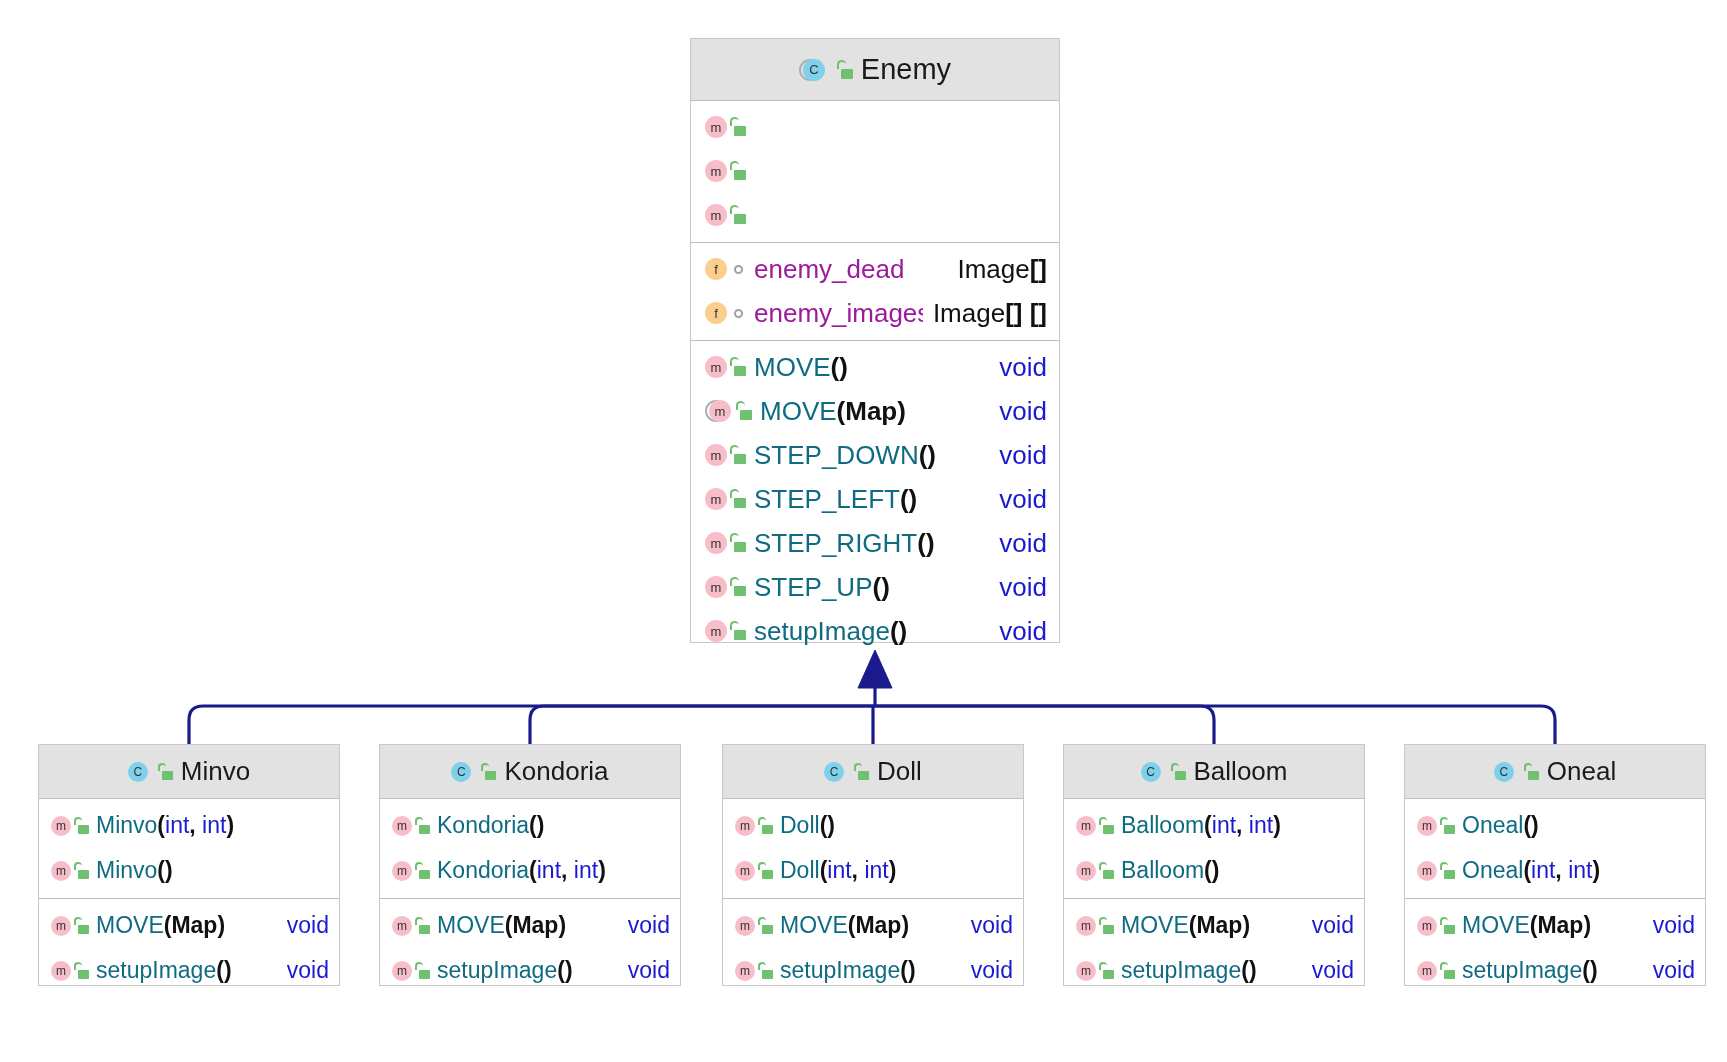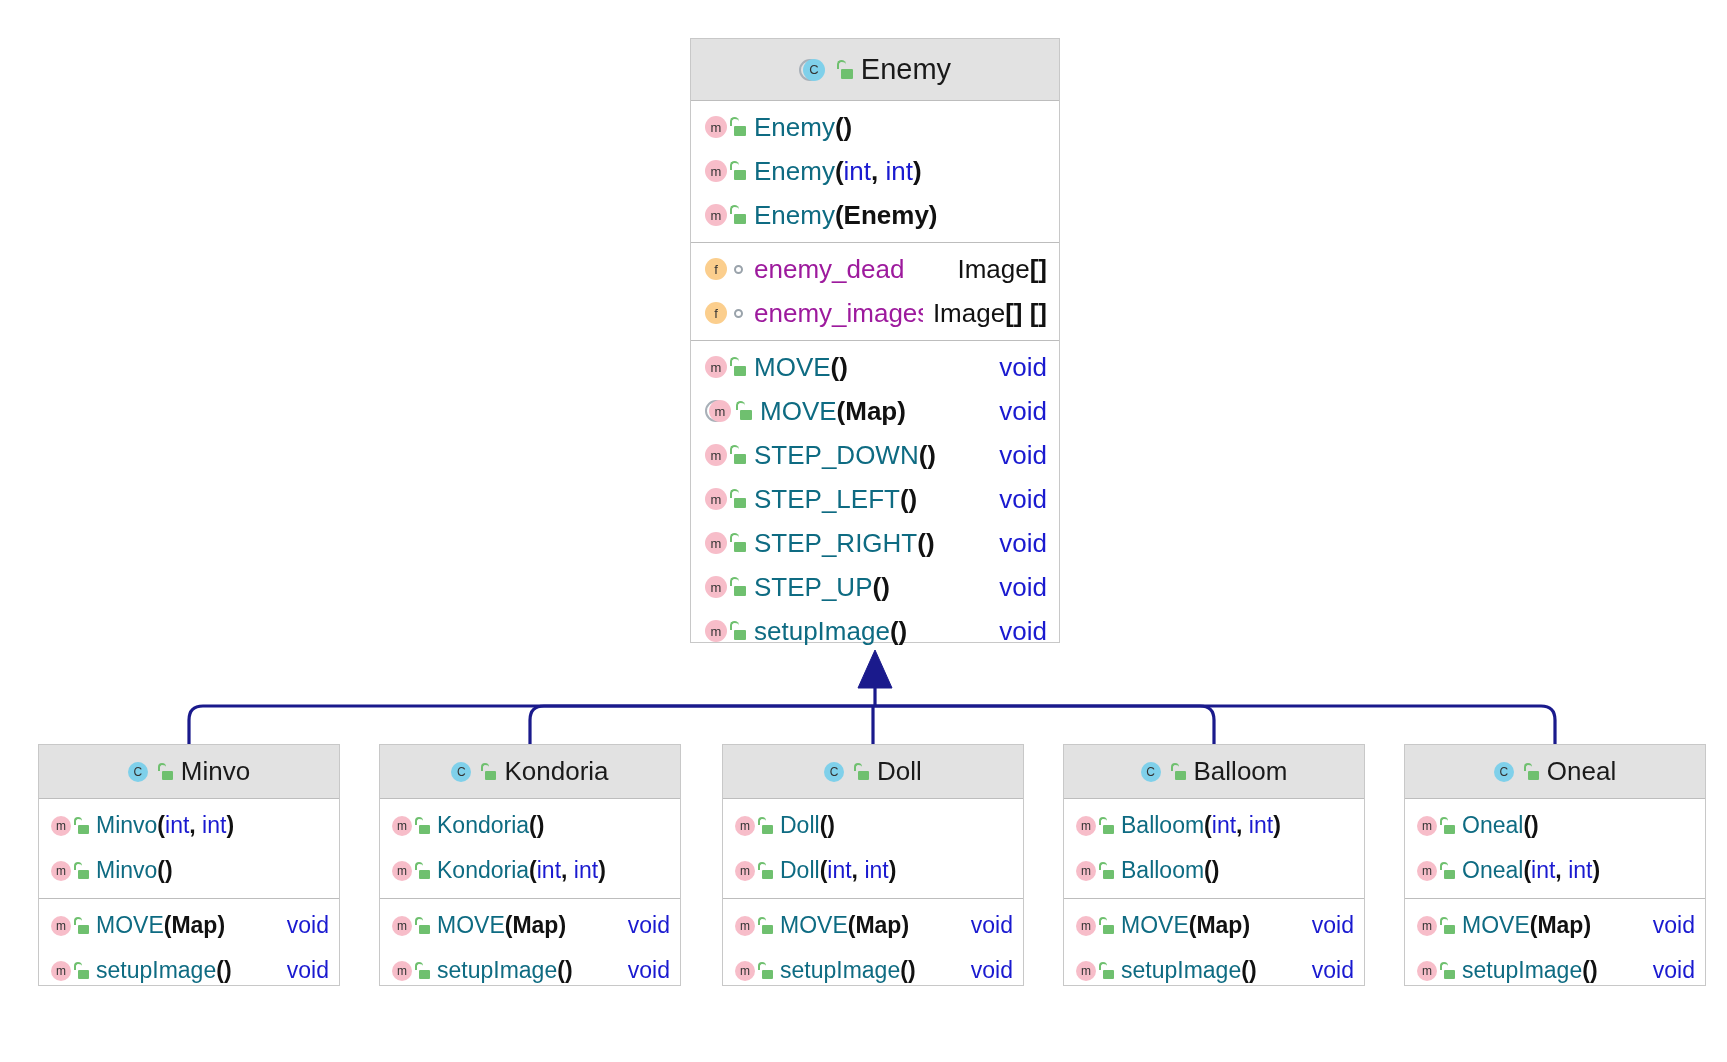--- a/index.html
+++ b/index.html
@@ -180,47 +180,44 @@
             <span class="member-icons">
               <span class="ic" style="width: 24px; height: 22px;">
                 <span class="disc disc-m" style="left: 0px; top: 0px; width: 22px; height: 22px; font-size: 13px;">m</span>
               </span>
               <span class="lock" style="width: 18px; height: 22px;">
                 <span class="body" style="width: 12px; height: 10px; left: 5px; top: 10px;"></span>
                 <span class="shackle" style="width: 9px; height: 9px; left: 1px; top: 1px; border-width: 2px;"></span>
               </span>
               <span style="display: inline-block; width: 7px;"></span>
             </span>
-            <span class="member-sig"><span class="nm">Enemy</span><span class="paren">(</span><span class="paren">)</span></span>
-          </div>
-          <div class="member-row" style="height: 44px; padding-left: 14px; padding-right: 12px; font-size: 26px;">
-            <span class="member-icons">
-              <span class="ic" style="width: 24px; height: 22px;">
-                <span class="disc disc-m" style="left: 0px; top: 0px; width: 22px; height: 22px; font-size: 13px;">m</span>
-              </span>
-              <span class="lock" style="width: 18px; height: 22px;">
-                <span class="body" style="width: 12px; height: 10px; left: 5px; top: 10px;"></span>
-                <span class="shackle" style="width: 9px; height: 9px; left: 1px; top: 1px; border-width: 2px;"></span>
-              </span>
-              <span style="display: inline-block; width: 7px;"></span>
-            </span>
-            <span class="member-sig"><span class="nm">Enemy</span><span class="paren">(</span><span class="prim">int</span><span class="paren">, </span><span class="prim">int</span><span class="paren">)</span></span>
-          </div>
-          <div class="member-row" style="height: 44px; padding-left: 14px; padding-right: 12px; font-size: 26px;">
-            <span class="member-icons">
-              <span class="ic" style="width: 24px; height: 22px;">
-                <span class="disc disc-m" style="left: 0px; top: 0px; width: 22px; height: 22px; font-size: 13px;">m</span>
-              </span>
-              <span class="lock" style="width: 18px; height: 22px;">
-                <span class="body" style="width: 12px; height: 10px; left: 5px; top: 10px;"></span>
-                <span class="shackle" style="width: 9px; height: 9px; left: 1px; top: 1px; border-width: 2px;"></span>
-              </span>
-              <span style="display: inline-block; width: 7px;"></span>
-            </span>
-            <span class="member-sig"><span class="nm">Enemy</span><span class="paren">(</span><span class="cls">Enemy</span><span class="paren">)</span></span>
+          </div>
+          <div class="member-row" style="height: 44px; padding-left: 14px; padding-right: 12px; font-size: 26px;">
+            <span class="member-icons">
+              <span class="ic" style="width: 24px; height: 22px;">
+                <span class="disc disc-m" style="left: 0px; top: 0px; width: 22px; height: 22px; font-size: 13px;">m</span>
+              </span>
+              <span class="lock" style="width: 18px; height: 22px;">
+                <span class="body" style="width: 12px; height: 10px; left: 5px; top: 10px;"></span>
+                <span class="shackle" style="width: 9px; height: 9px; left: 1px; top: 1px; border-width: 2px;"></span>
+              </span>
+              <span style="display: inline-block; width: 7px;"></span>
+            </span>
+          </div>
+          <div class="member-row" style="height: 44px; padding-left: 14px; padding-right: 12px; font-size: 26px;">
+            <span class="member-icons">
+              <span class="ic" style="width: 24px; height: 22px;">
+                <span class="disc disc-m" style="left: 0px; top: 0px; width: 22px; height: 22px; font-size: 13px;">m</span>
+              </span>
+              <span class="lock" style="width: 18px; height: 22px;">
+                <span class="body" style="width: 12px; height: 10px; left: 5px; top: 10px;"></span>
+                <span class="shackle" style="width: 9px; height: 9px; left: 1px; top: 1px; border-width: 2px;"></span>
+              </span>
+              <span style="display: inline-block; width: 7px;"></span>
+            </span>
           </div>
         </div>
         <div class="compartment">
           <div class="member-row" style="height: 44px; padding-left: 14px; padding-right: 12px; font-size: 26px;">
             <span class="member-icons">
               <span class="ic" style="width: 24px; height: 22px;">
                 <span class="disc disc-f" style="left: 0px; top: 0px; width: 22px; height: 22px; font-size: 13px;">f</span>
               </span>
               <span class="pkg" style="width: 18px; height: 22px;">
                 <span class="donut" style="width: 9px; height: 9px; left: 5px; top: 7px;"></span>

